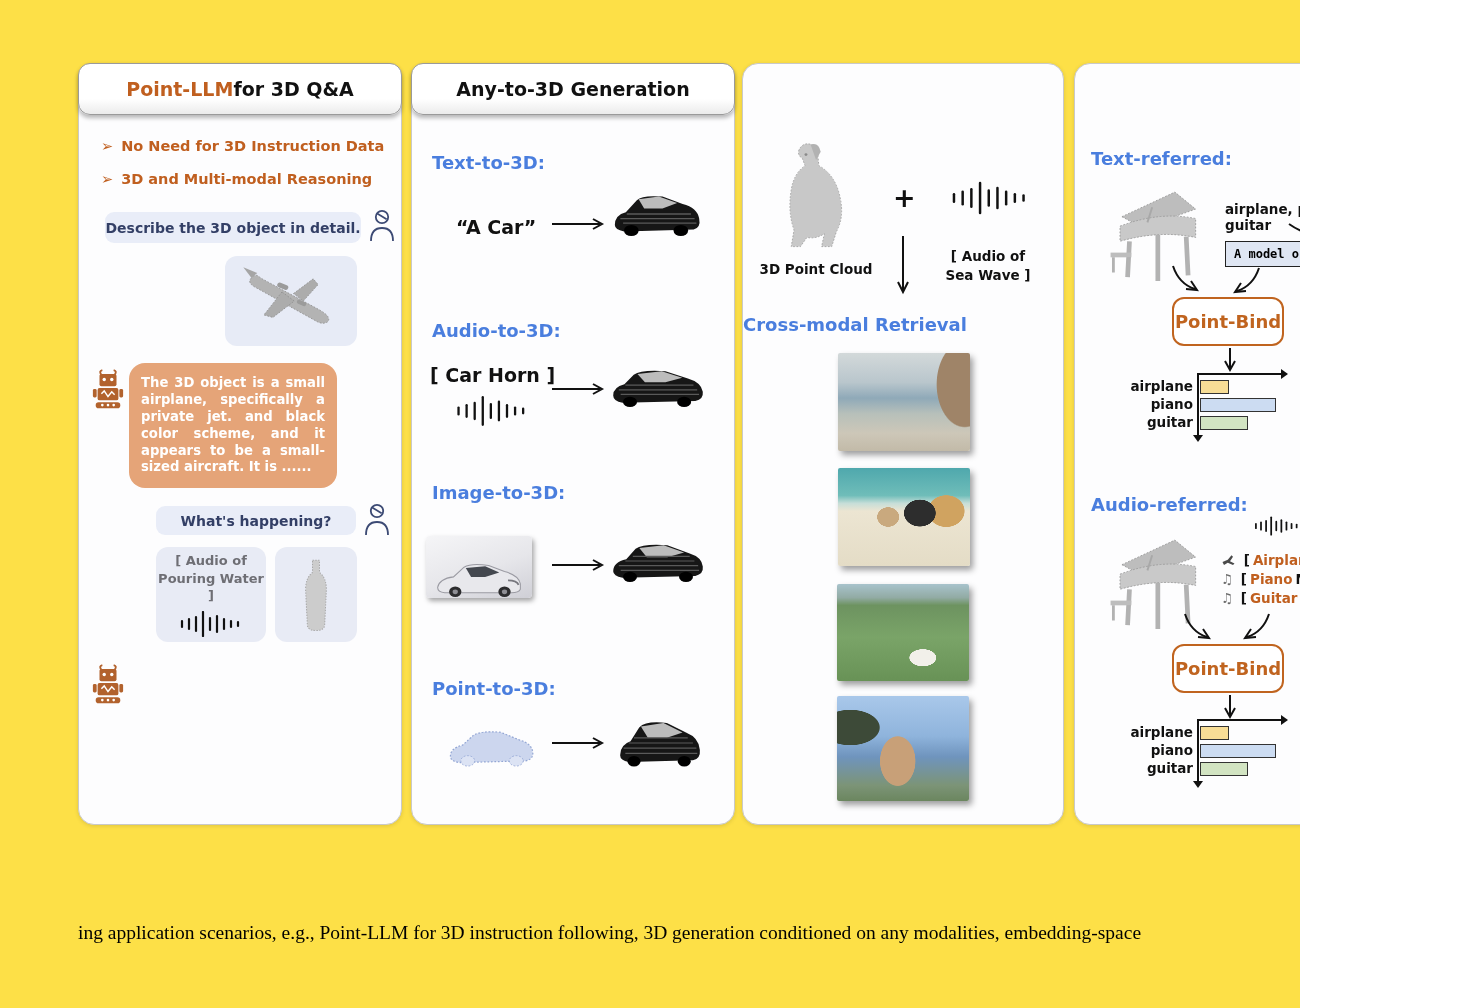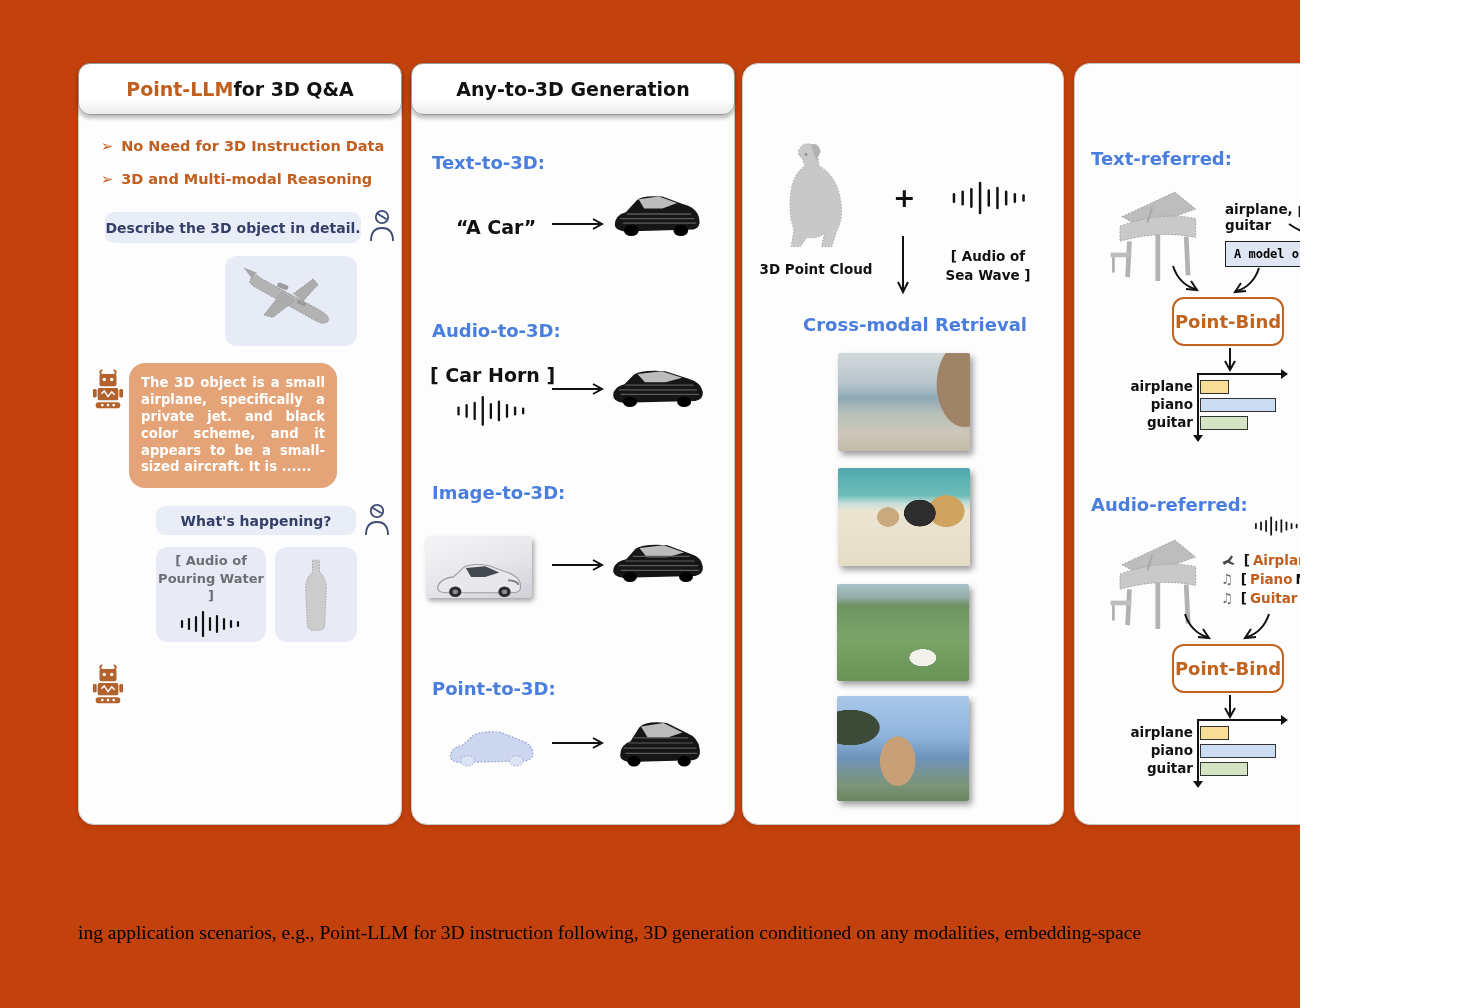--- a/index.html
+++ b/index.html
@@ -1,16 +1,16 @@
 <!DOCTYPE html>
 <html><head>
 <meta charset="utf-8">
 <style>
   html,body{margin:0;padding:0;background:#fff;}
-  #page{position:relative;width:1300px;height:1008px;background:#c2410c;
+  #page{position:relative;width:1300px;height:1008px;background:#fde047;
         font-family:"DejaVu Sans",sans-serif;overflow:hidden;}
   .pnl{position:absolute;top:63px;width:322px;height:760px;background:#fdfdfe;
        border:1.5px solid #c9c9c9;border-radius:16px;box-shadow:0 1px 4px rgba(0,0,0,.12);}
   .hdr{position:absolute;left:-1px;top:-1px;width:322px;height:50px;border:1.5px solid #9a9a9a;
        border-radius:12px;background:linear-gradient(#ffffff 70%,#ebebeb);
        box-shadow:0 3px 4px rgba(0,0,0,.28);display:flex;align-items:center;justify-content:center;
        font-weight:bold;font-size:19px;color:#111;}
   .blue-lbl{position:absolute;font-weight:bold;font-size:18px;color:#4a7ede;}
   .orange{color:#c05f1f;}
   .bullet{position:absolute;font-weight:bold;font-size:14.5px;color:#c05f1f;white-space:nowrap;}
@@ -290,21 +290,21 @@
       <span>Sea Wave ]</span>
     </div>
 
     <div style="position:absolute;left:152px;top:172px">
       <svg width="16" height="62" viewBox="0 0 16 62">
           <line x1="8" y1="0" x2="8" y2="54" stroke="#111" stroke-width="2"></line>
           <polyline points="3,46 8,56 13,46" fill="none" stroke="#111" stroke-width="2"></polyline>
         </svg>
     </div>
 
-    <div class="blue-lbl" style="left:12px;top:250px;width:320px;text-align:center">Cross-modal Retrieval</div>
+    <div class="blue-lbl" style="left:0;top:250px;width:320px;">Cross-modal Retrieval</div>
 
     <div class="photo" style="left:95px;top:289px;height:98px;
          background:radial-gradient(ellipse 46px 70px at 96% 32%, #9f8468 0 60%, transparent 62%),
                     linear-gradient(180deg,#d3d9da 0%,#b9c6cc 30%,#8fa9b8 46%,#b7c0ba 62%,#cdc7b8 82%,#c2baa8 100%)"></div>
     <div class="photo" style="left:95px;top:404px;height:98px;
          background:radial-gradient(ellipse 26px 22px at 62% 46%, #2d2d2d 0 60%, transparent 62%),
                     radial-gradient(ellipse 18px 16px at 38% 50%, #c9a97e 0 60%, transparent 62%),
                     radial-gradient(ellipse 30px 26px at 82% 44%, #d0a360 0 60%, transparent 62%),
                     linear-gradient(180deg,#4fa8ad 0%,#6fbdb9 28%,#c6ded8 36%,#ece5d2 44%,#e4dcc6 100%)"></div>
     <div class="photo" style="left:94px;top:520px;height:97px;

